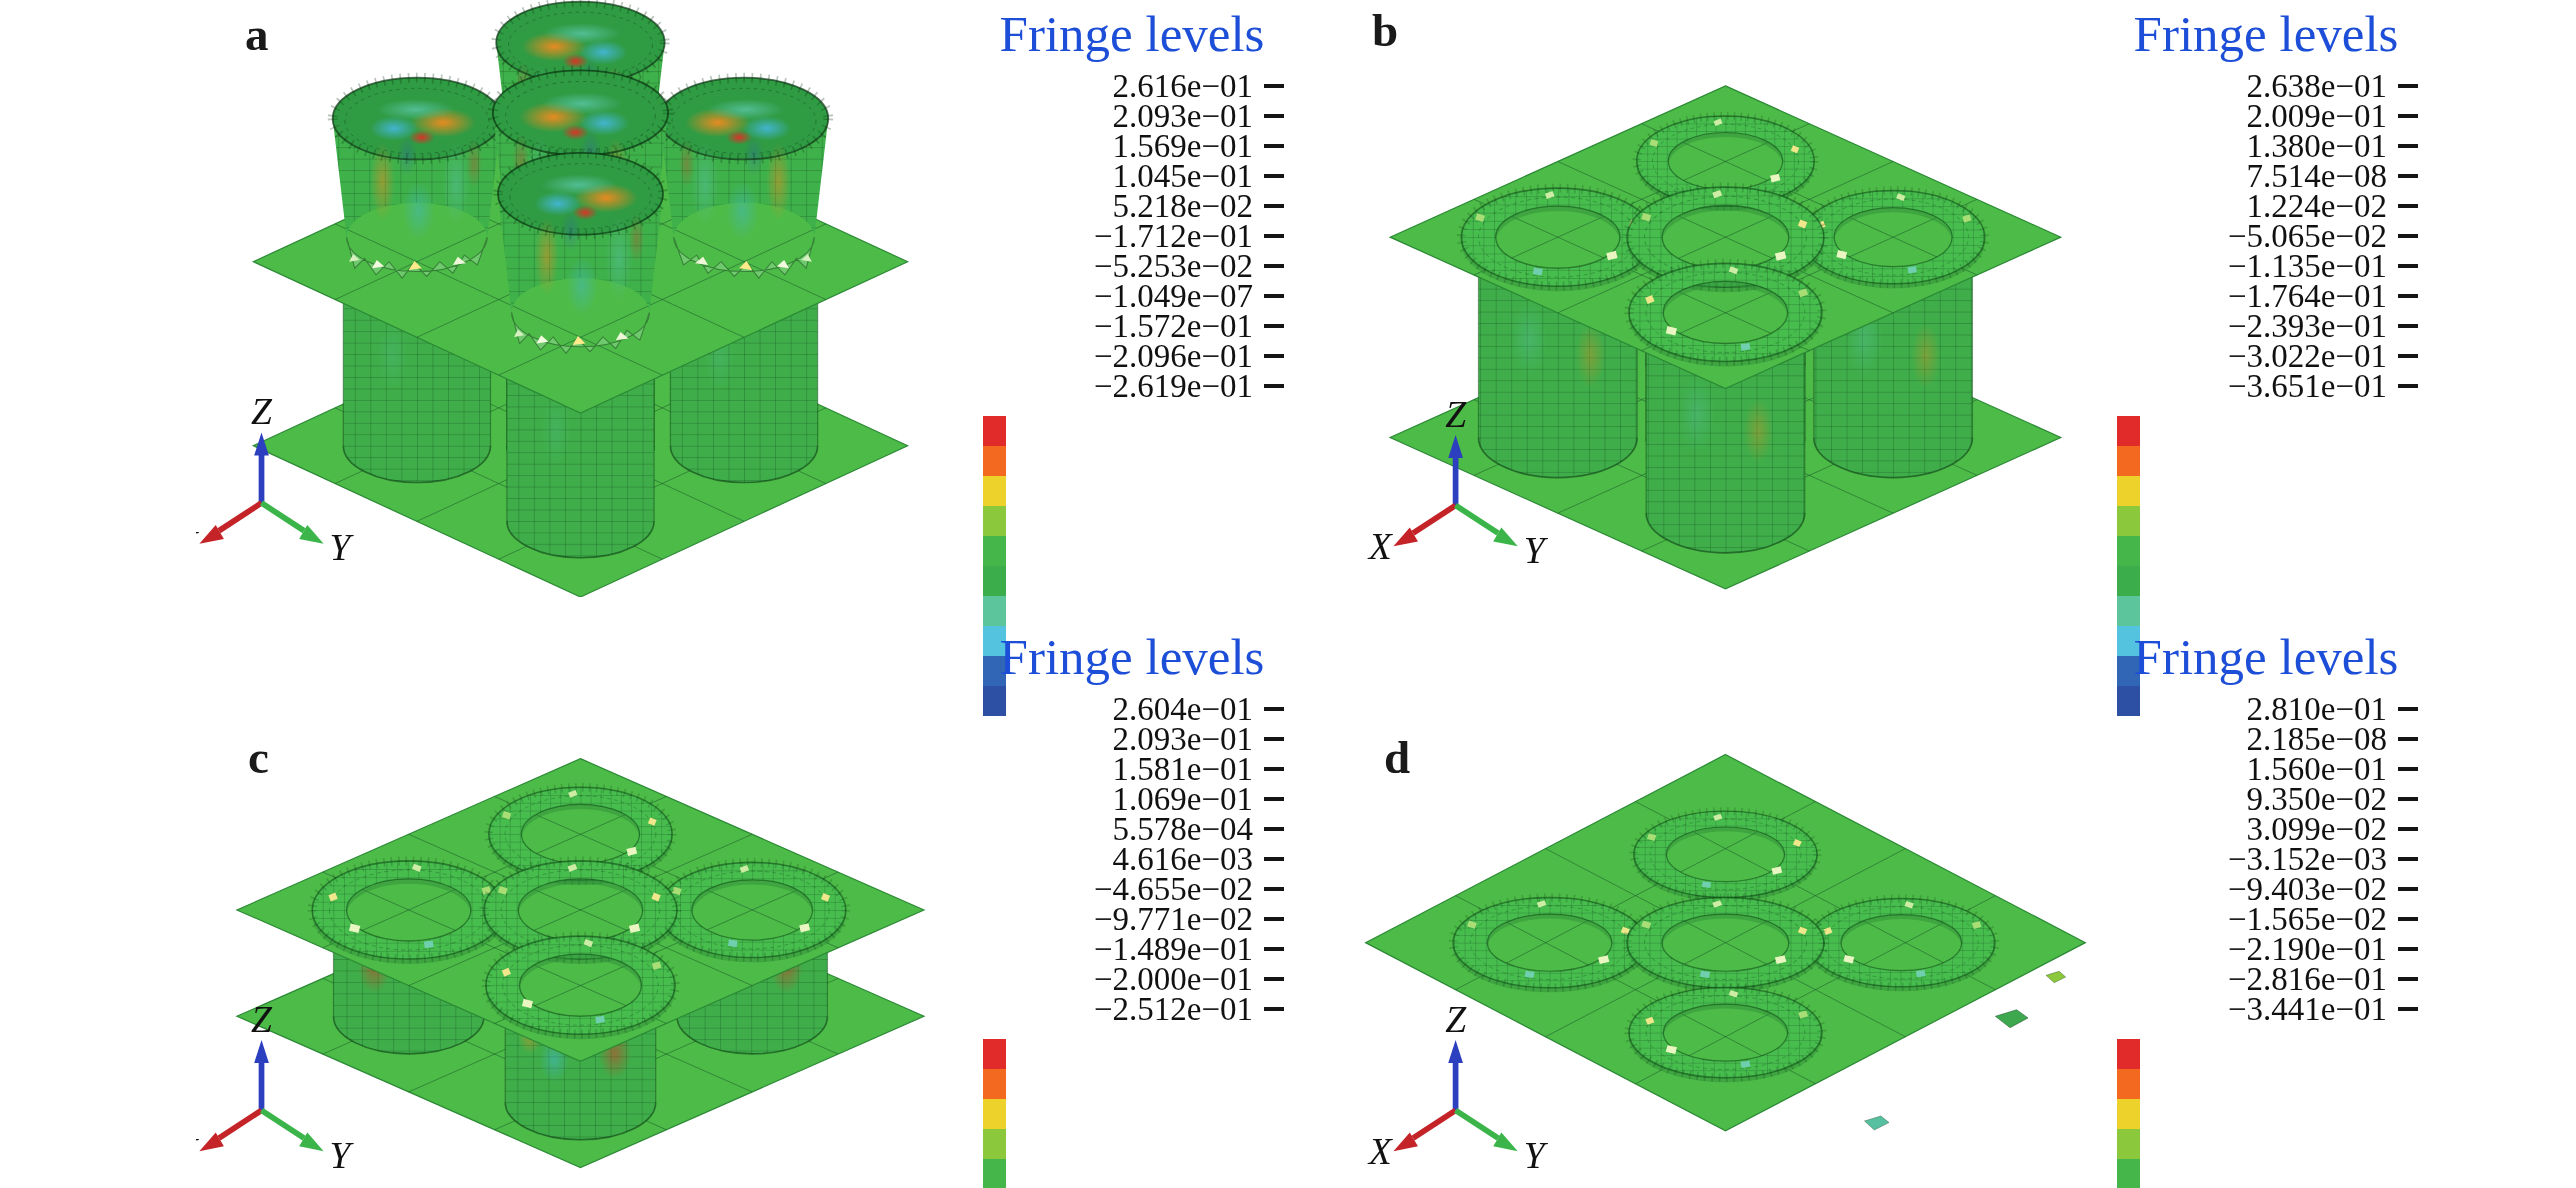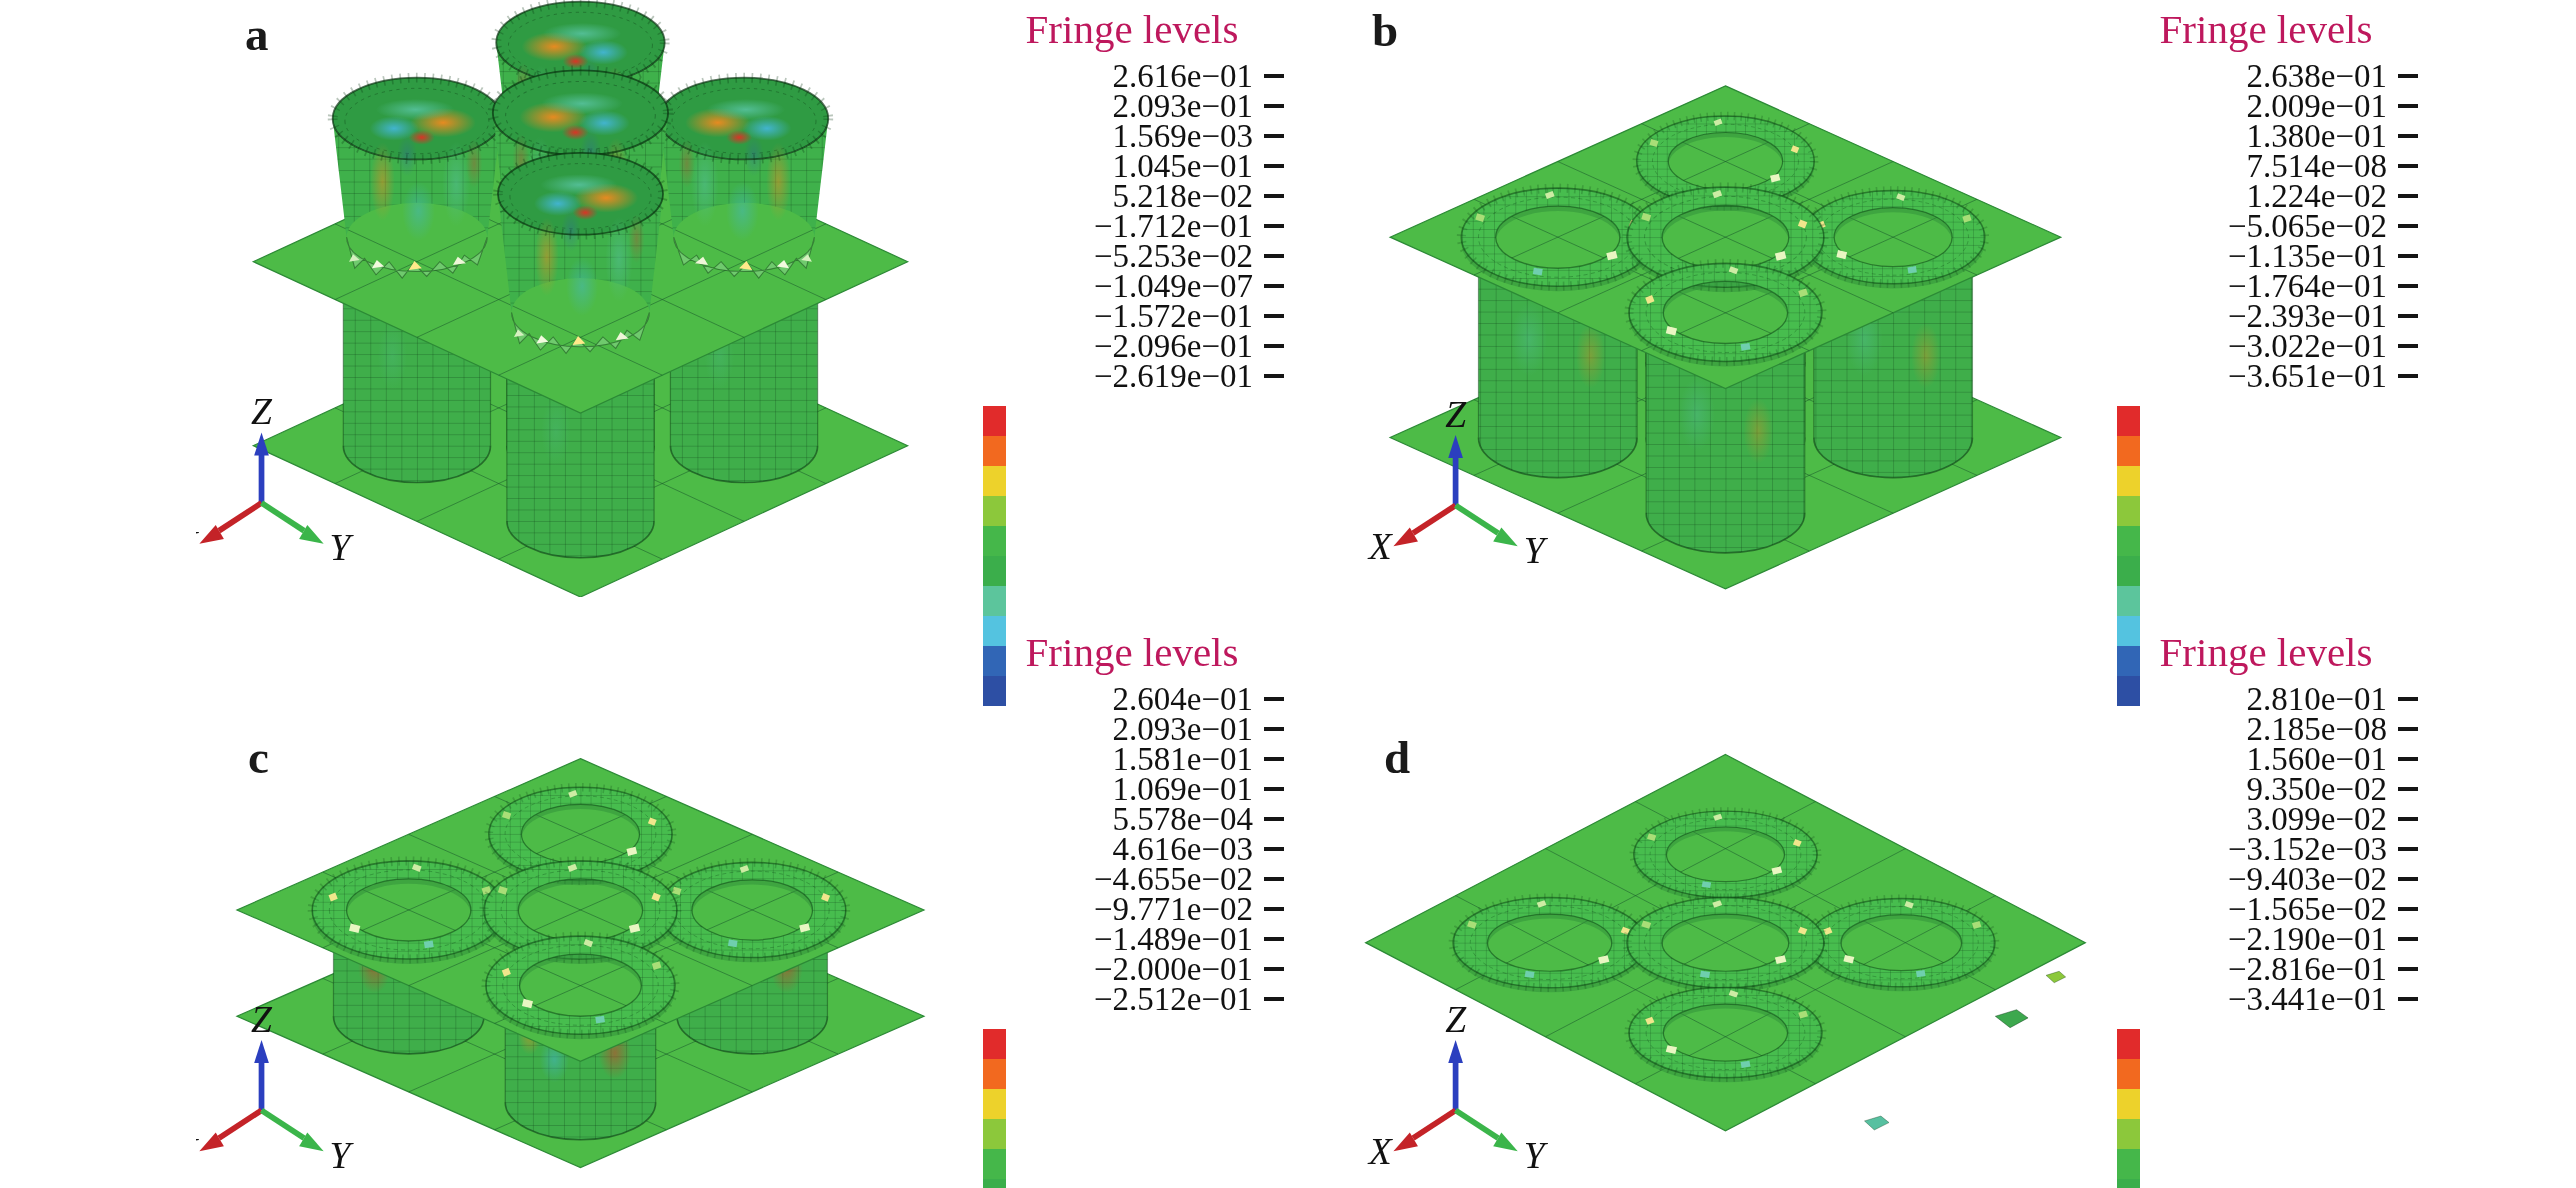--- a/index.html
+++ b/index.html
@@ -5,21 +5,21 @@
   html,body{margin:0;padding:0;}
   body{
     width:2576px;height:1188px;background:#ffffff;position:relative;overflow:hidden;
     font-family:"Liberation Serif","DejaVu Serif",serif;color:#111;
   }
   .panel-label{position:absolute;font-weight:bold;font-size:47px;color:#1a1a1a;line-height:1;}
   .model{position:absolute;width:818px;height:597px;}
   svg text{font-family:"Liberation Serif","DejaVu Serif",serif;}
   .axis-label{font-style:italic;font-size:46px;fill:#111;}
   .legend{position:absolute;width:304px;background:transparent;}
-  .legend-title{font-size:41px;text-align:center;white-space:nowrap;color:#be185d;}
+  .legend-title{font-size:51px;text-align:center;white-space:nowrap;color:#1d4ed8;}
   .legend-body{display:flex;justify-content:flex-end;margin-top:8.2px;flex-direction:column;}
   .legend-rows{display:flex;flex-direction:column;}
   .lrow{height:30px;display:flex;align-items:center;justify-content:flex-end;}
   .lval{font-size:33px;line-height:30px;white-space:nowrap;color:#111;}
   .ltick{width:19.6px;height:4.1px;background:#151515;margin-left:11.4px;flex:none;}
   .legend-bar{width:23px;margin-top:14.7px;margin-left:2.5px;display:flex;flex-direction:column;flex:none;}
   .seg{width:23px;height:30px;}
   #label-a{left:245px;top:11.4px;}
   #label-b{left:1372px;top:6.5px;}
   #label-c{left:248px;top:734px;}
@@ -185,21 +185,21 @@
     <div class="legend-rows">
       <div class="lrow">
           <span class="lval">2.616e−01</span>
           <span class="ltick"></span>
         </div>
       <div class="lrow">
           <span class="lval">2.093e−01</span>
           <span class="ltick"></span>
         </div>
       <div class="lrow">
-          <span class="lval">1.569e−03</span>
+          <span class="lval">1.569e−01</span>
           <span class="ltick"></span>
         </div>
       <div class="lrow">
           <span class="lval">1.045e−01</span>
           <span class="ltick"></span>
         </div>
       <div class="lrow">
           <span class="lval">5.218e−02</span>
           <span class="ltick"></span>
         </div>

